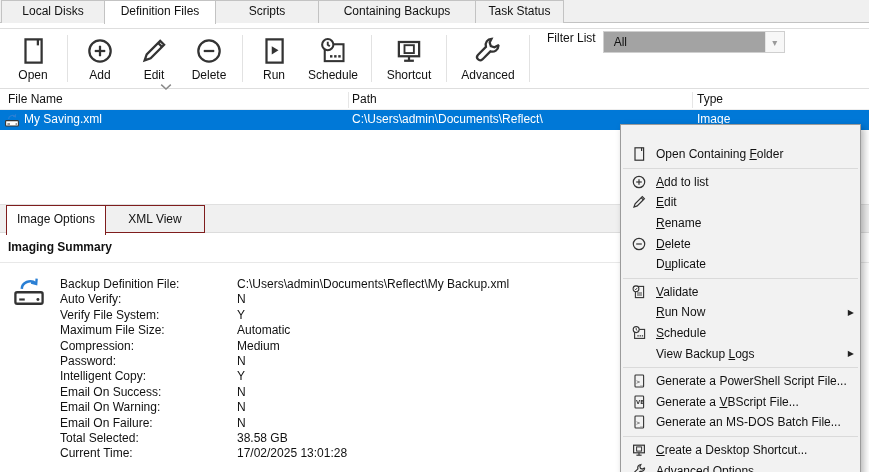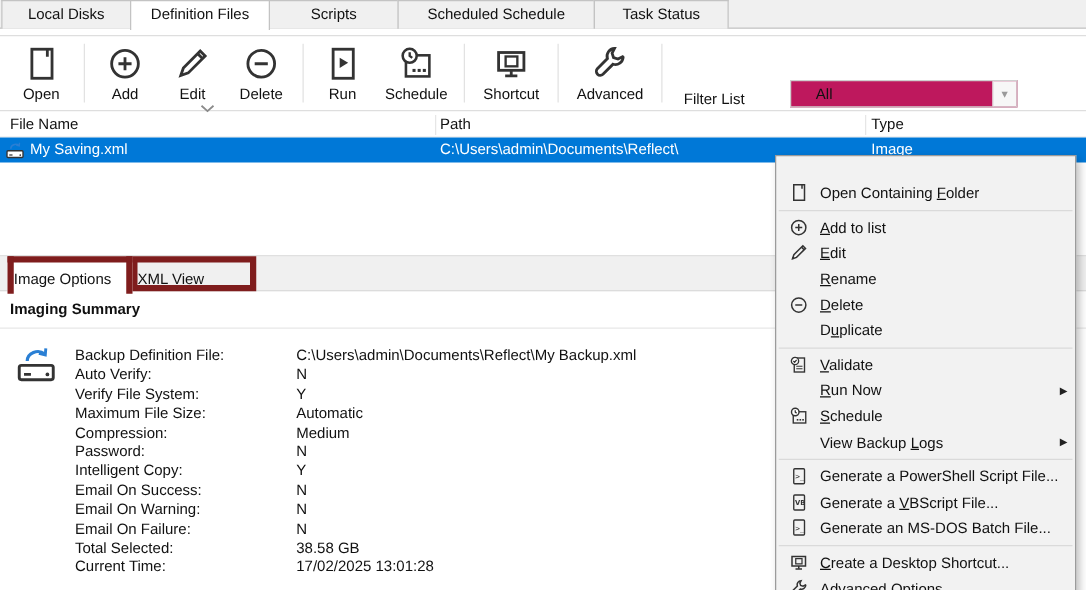--- a/index.html
+++ b/index.html
@@ -16,24 +16,24 @@
 
   
   .toolbar { position:absolute; top:28px; left:0; width:869px; height:61px;
     border-top:1px solid #dedede; border-bottom:1px solid #dedede; background:#fff;
     display:flex; align-items:stretch; padding:2px 4px; }
   .tbtn { display:flex; flex-direction:column; align-items:center; justify-content:center;
     padding:5px 6px 4px; cursor:default; }
   .tbtn svg { flex:0 0 auto; }
   .tbtn .lbl { margin-top:2px; white-space:nowrap; }
   .tsep { width:1px; background:#e2e2e2; margin:4px 5px; }
-  .filterwrap { display:flex; align-items:flex-end; margin-left:12px;gap:29px; }
+  .filterwrap { display:flex; align-items:flex-start; margin-left:12px; }
   .filterlbl { margin-right:7px; white-space:nowrap; }
-  .combo { width:182px; height:22px; border:1px solid #cfcfcf; background:#be185d;
-    position:relative; display:flex; align-items:center; padding-left:20px; }
+  .combo { width:182px; height:22px; border:1px solid #cfcfcf; background:#a3a3a3;
+    position:relative; display:flex; align-items:center; padding-left:10px; }
   .combo .arrowbox { position:absolute; right:0; top:0; width:19px; height:20px;
     background:#f7f7f7; border-left:1px solid #e4e4e4; color:#9a9a9a;
     display:flex; align-items:center; justify-content:center; font-size:10px; }
 
   
   .listheader { position:absolute; top:90px; left:0; right:0; height:20px; background:#fff;
     border-bottom:1px solid #ededed; }
   .hcell { position:absolute; top:0; height:20px; line-height:19px;text-align:center; }
   .hc1 { left:8px; } .hc2 { left:352px; } .hc3 { left:697px; }
   .hline { position:absolute; top:2px; width:1px; height:16px; background:#e6e6e6; }
@@ -42,22 +42,22 @@
   
   .filerow { position:absolute; top:110px; left:0; right:0; height:20px; background:#0078d7;
     color:#fff; }
   .filerow .ficon { position:absolute; left:4px; top:2px; }
   .fcell { position:absolute; top:0; height:20px; line-height:19px; }
   .fc1 { left:24px; } .fc2 { left:352px; } .fc3 { left:697px; }
 
   
   .panelstrip { position:absolute; top:204px; left:0; right:0; height:29px; background:#f0f0f0;
     border-top:1px solid #e0e0e0; border-bottom:1px solid #dcdcdc; display:flex; padding-left:7px; }
-  .ptab { height:28px; line-height:27px; background:#f0f0f0;
-    border:5px solid #7f1d1d; margin-left:-1px; cursor:default; }
+  .ptab { height:28px; line-height:27px; text-align:center; background:#f0f0f0;
+    border:1px solid #7f1d1d; margin-left:-1px; cursor:default; }
   .ptab.active { background:#fff; height:30px; border-bottom:none; z-index:2; }
   .sumtitle { position:absolute; left:8px; top:240px; font-weight:bold; }
   .sumrule { position:absolute; left:0; right:0; top:262px; height:1px; background:#e8e8e8; }
   .sumicon { position:absolute; left:12px; top:274px; }
   .sumgrid { position:absolute; left:60px; top:277px; right:0; }
   .srow { line-height:15.4px; white-space:nowrap; }
   .srow .sl { display:inline-block; width:177px; }
 
   
   .menu { position:absolute; left:620px; top:124px; width:241px; background:#f2f2f2;
@@ -141,22 +141,22 @@
     <symbol id="sym-chevdown" viewBox="0 0 10 6">
       <polyline points="1,1 5,4.6 9,1" fill="none" stroke="#8a8a8a" stroke-width="1.2"></polyline>
     </symbol>
   </defs>
 </svg>
 
 <div class="tabstrip">
   <div class="tab" style="width:104px">Local Disks</div>
   <div class="tab active" style="width:112px">Definition Files</div>
   <div class="tab" style="width:104px">Scripts</div>
-  <div class="tab" style="width:158px">Scheduled Schedule</div>
-  <div class="tab" style="width:108px">Task Status</div>
+  <div class="tab" style="width:158px">Containing Backups</div>
+  <div class="tab" style="width:89px">Task Status</div>
 </div>
 
 <div class="toolbar">
   <div class="tbtn" style="min-width:58px">
     <svg class="i30">
         <use href="#sym-doc"></use>
       </svg>
     <span class="lbl">Open</span>
   </div>
   <div class="tsep"></div>

